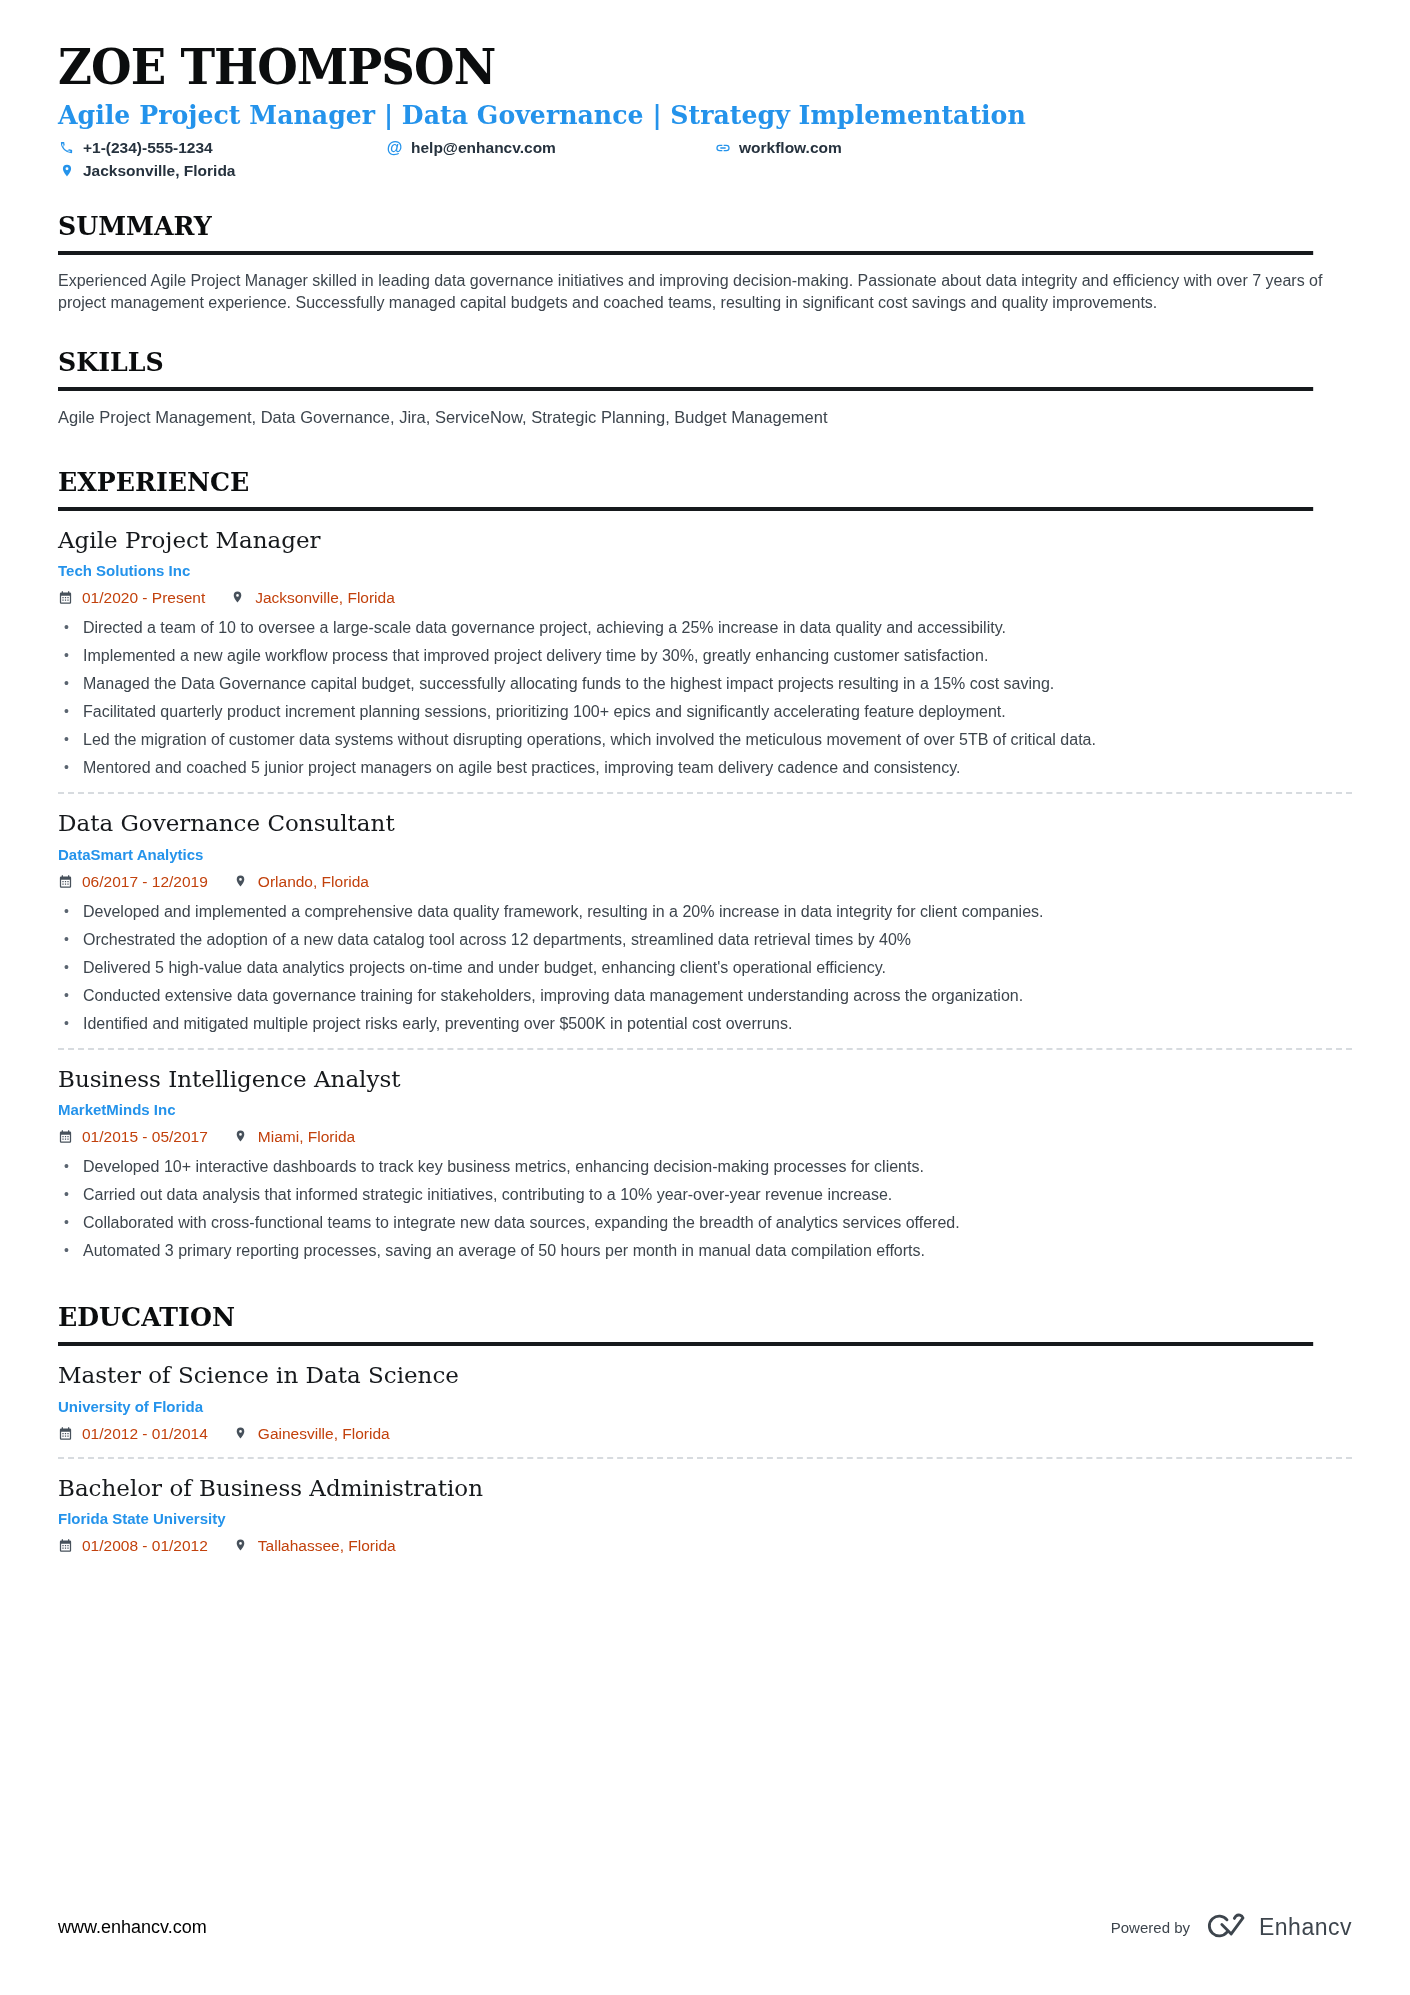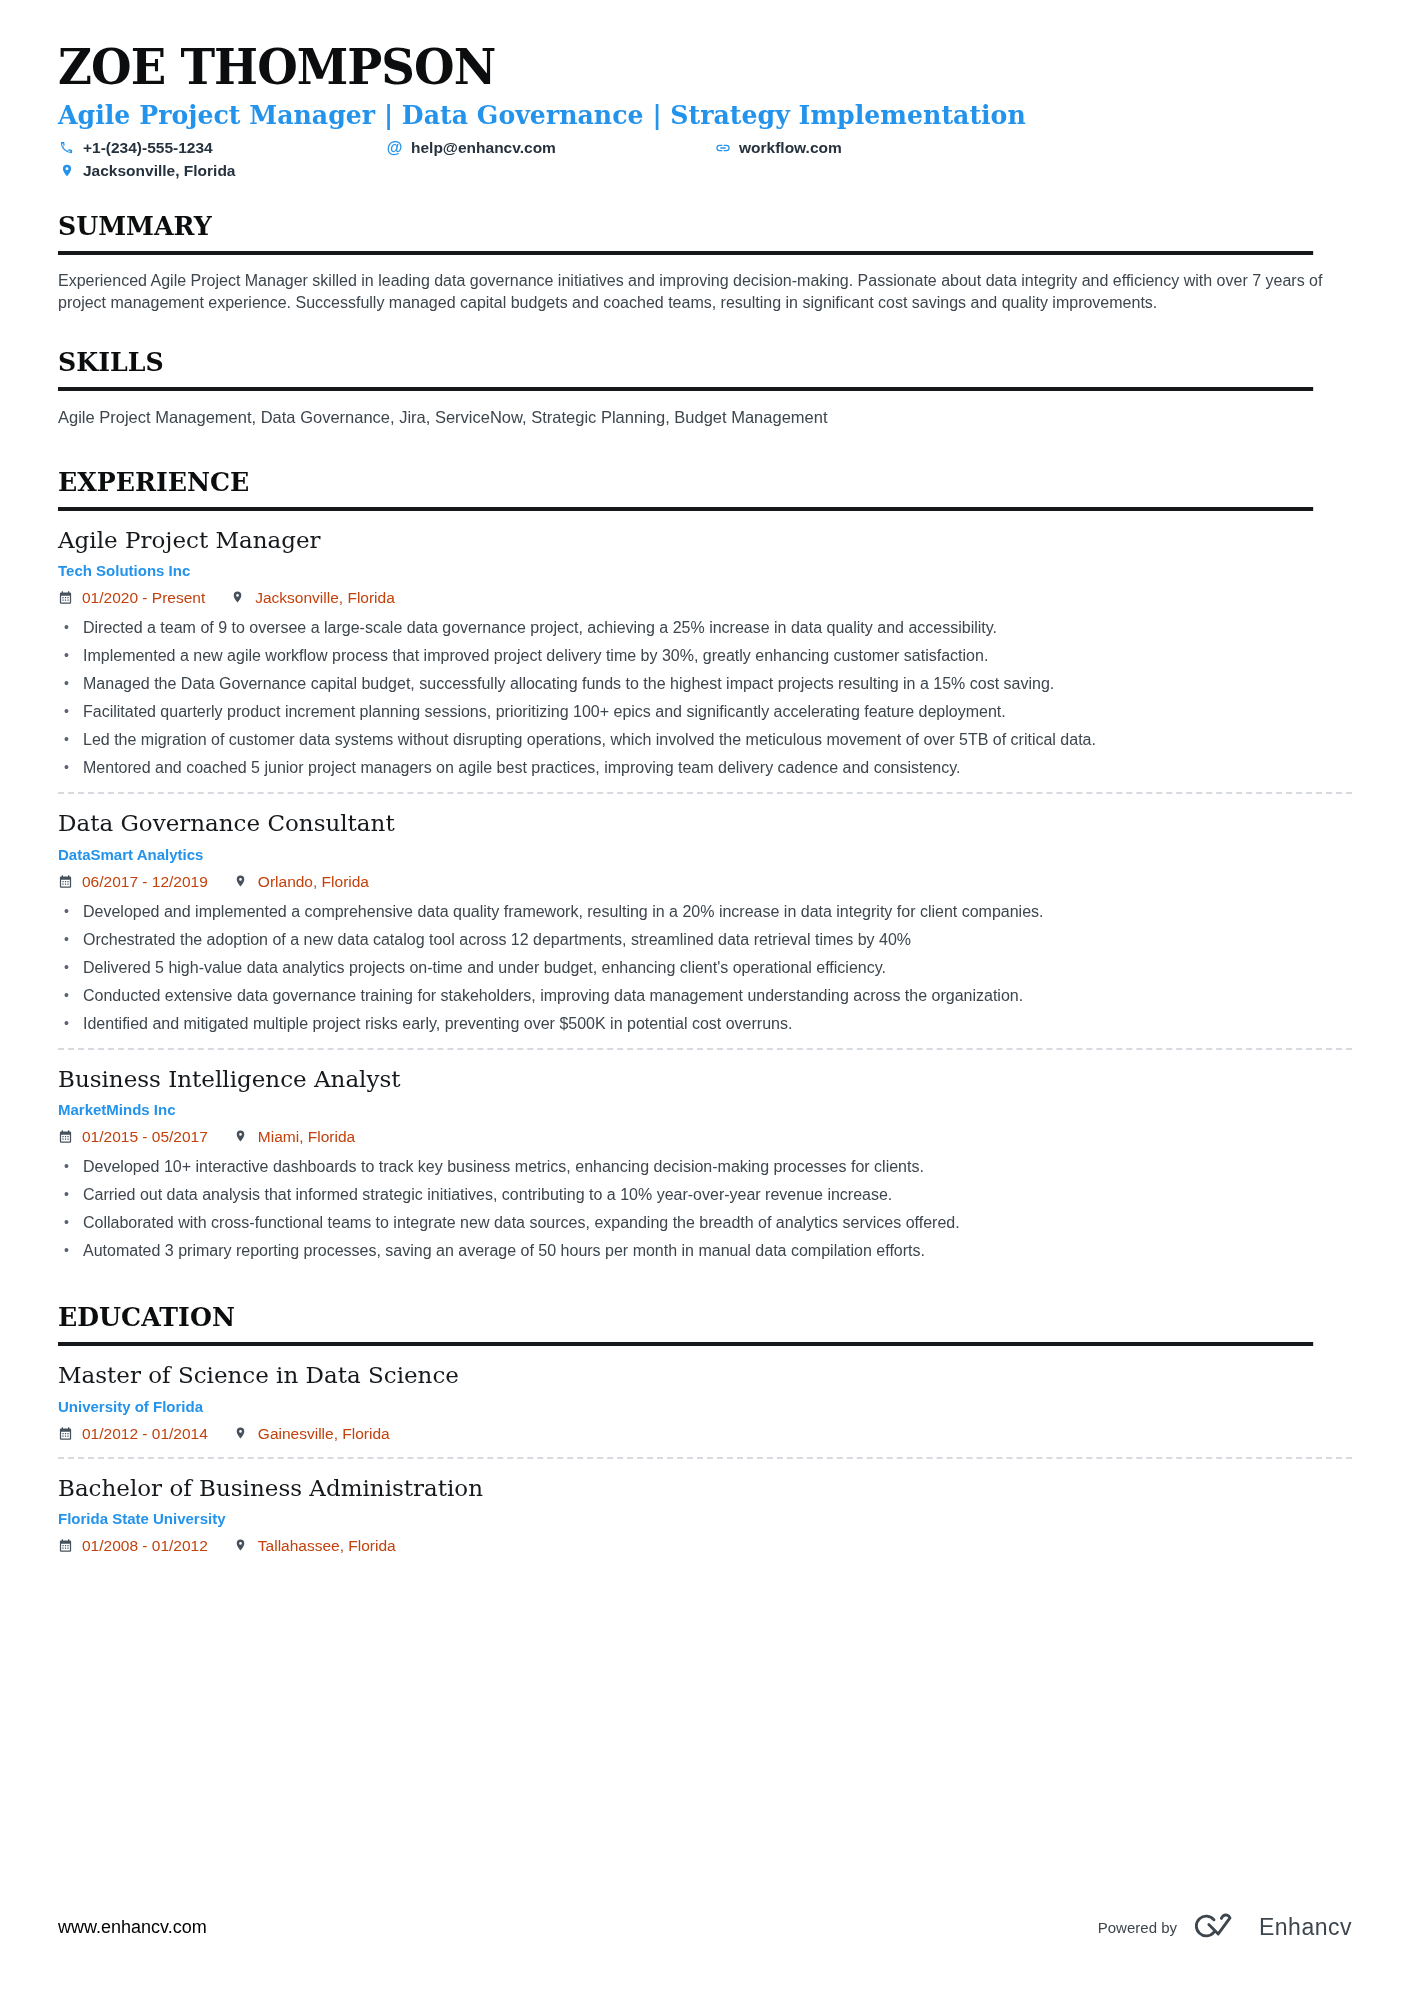--- a/index.html
+++ b/index.html
@@ -71,21 +71,21 @@
   }
   .dotted-sep { border:none; border-top:2px dashed #d7dbdf; margin:14px 0 2px 0; }
   
   .footer {
     position:absolute; left:58px; right:58px; bottom:50px;
     display:flex; justify-content:space-between; align-items:center;
   }
   .footer-site { font-size:18px; color:#000000; }
   .powered { display:flex; align-items:center; gap:14px; }
   .powered-label { font-size:15px; color:#3d454d; }
-  .brand-lockup { display:flex; align-items:center; gap:22px; }
+  .brand-lockup { display:flex; align-items:center; gap:9px; }
   .brand-name { font-size:23px; color:#3d454d; letter-spacing:.5px; font-family:"Liberation Sans", sans-serif; }
 </style>
 </head>
 <body>
 
 <svg width="0" height="0" style="position:absolute">
   <defs>
     <path id="ic-phone" d="M6.54 5.02c.12 1.33.4 2.63.84 3.86l-1.5 1.5a14.9 14.9 0 0 1-.84-3.86l1.5-1.5M15.1 16.64c1.26.44 2.56.72 3.88.84l-1.48 1.48a15.2 15.2 0 0 1-3.88-.82l1.48-1.5M7.5 3H4a1 1 0 0 0-1 1 17 17 0 0 0 17 17 1 1 0 0 0 1-1v-3.49a1 1 0 0 0-1-1c-1.24 0-2.45-.2-3.57-.57a.84.84 0 0 0-.31-.05a1 1 0 0 0-.71.29l-2.2 2.2a15.15 15.15 0 0 1-6.59-6.59l2.2-2.2a1 1 0 0 0 .25-1A11.36 11.36 0 0 1 8.5 4a1 1 0 0 0-1-1z"></path>
     <path id="ic-link" d="M3.9 12a3.1 3.1 0 0 1 3.1-3.1h4V7H7a5 5 0 0 0 0 10h4v-1.9H7A3.1 3.1 0 0 1 3.9 12zM8 13h8v-2H8v2zm9-6h-4v1.9h4a3.1 3.1 0 0 1 0 6.2h-4V17h4a5 5 0 0 0 0-10z"></path>
     <path id="ic-pin" d="M12 2a7 7 0 0 0-7 7c0 5.25 7 13 7 13s7-7.75 7-13a7 7 0 0 0-7-7zm0 9.5A2.5 2.5 0 1 1 14.5 9 2.5 2.5 0 0 1 12 11.5z"></path>
@@ -162,21 +162,21 @@
         <span class="meta-loc">
           <span class="micon">
             <svg width="13" height="14" viewBox="0 0 24 24" fill="#47515b">
                 <use href="#ic-pin"></use>
               </svg>
           </span>
           <span>Jacksonville, Florida</span>
         </span>
       </div>
       <ul class="bullets">
-        <li>Directed a team of 9 to oversee a large-scale data governance project, achieving a 25% increase in data quality and accessibility.</li>
+        <li>Directed a team of 10 to oversee a large-scale data governance project, achieving a 25% increase in data quality and accessibility.</li>
         <li>Implemented a new agile workflow process that improved project delivery time by 30%, greatly enhancing customer satisfaction.</li>
         <li>Managed the Data Governance capital budget, successfully allocating funds to the highest impact projects resulting in a 15% cost saving.</li>
         <li>Facilitated quarterly product increment planning sessions, prioritizing 100+ epics and significantly accelerating feature deployment.</li>
         <li>Led the migration of customer data systems without disrupting operations, which involved the meticulous movement of over 5TB of critical data.</li>
         <li>Mentored and coached 5 junior project managers on agile best practices, improving team delivery cadence and consistency.</li>
       </ul>
     </div>
     <hr class="dotted-sep">
 
     <div class="entry">

